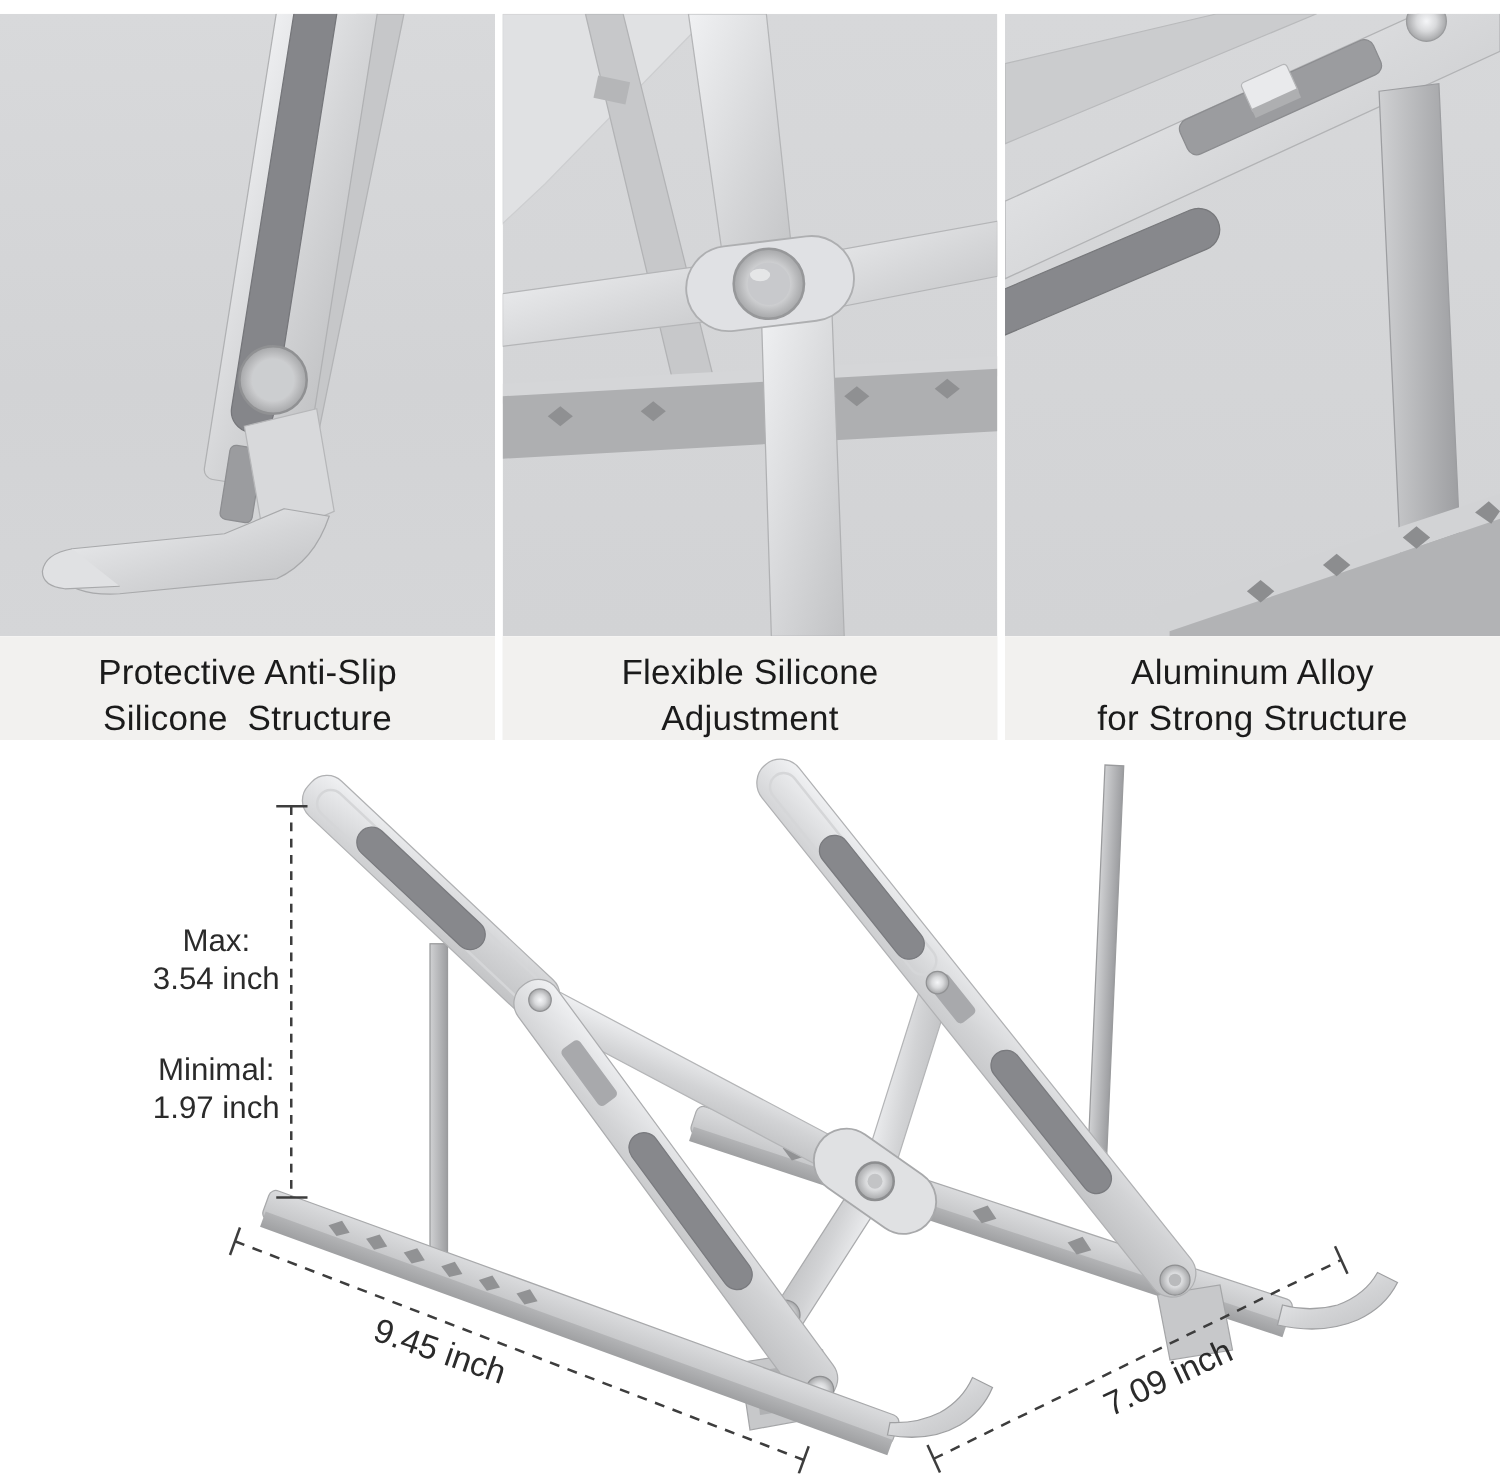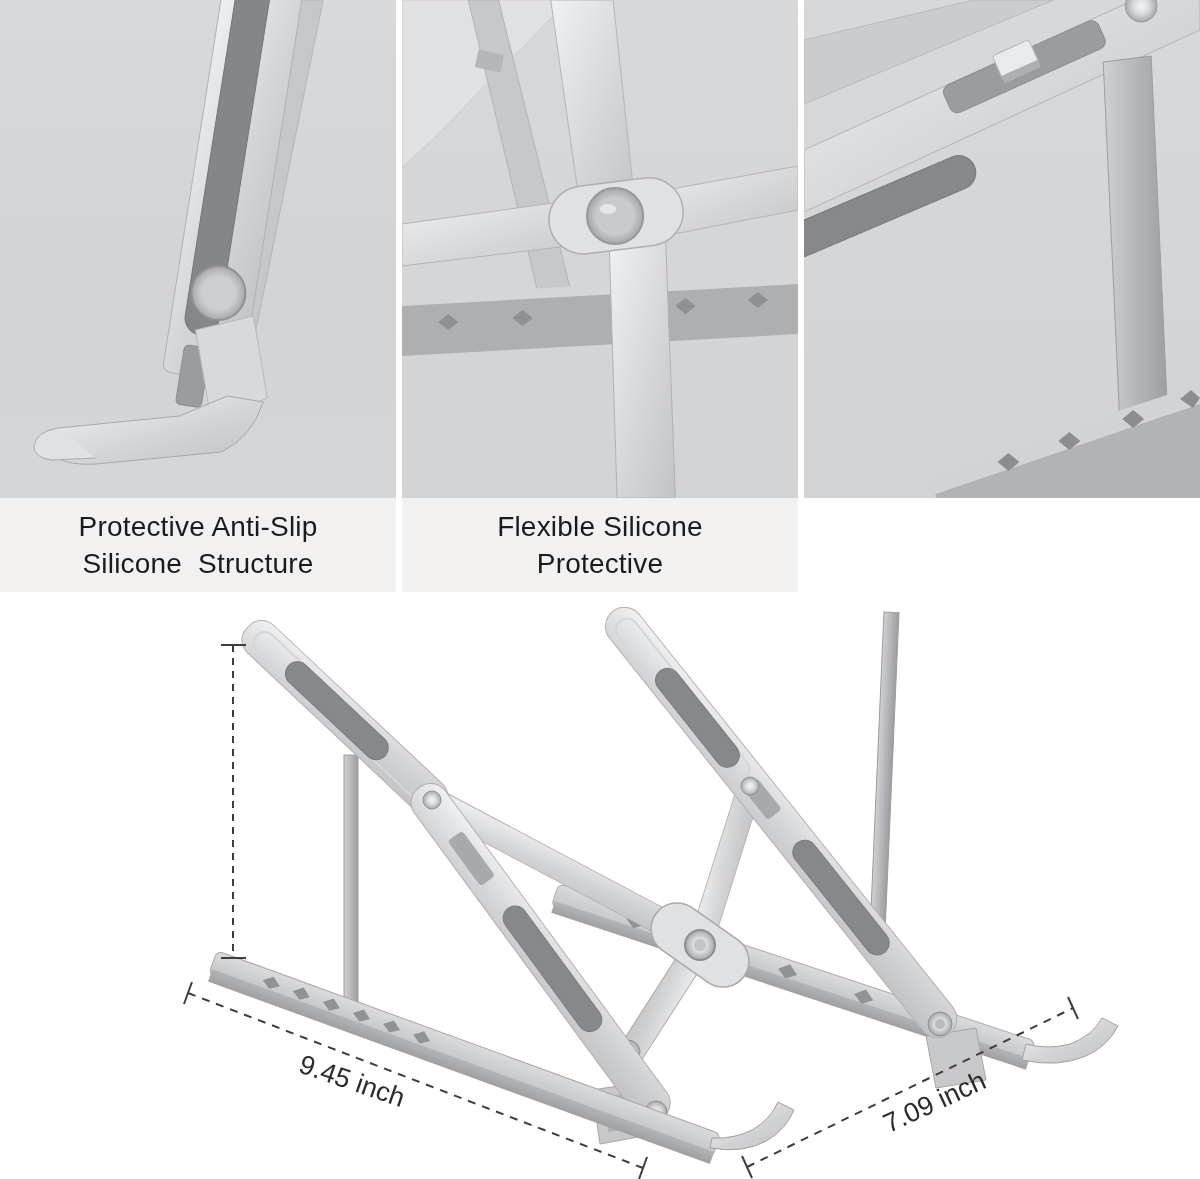--- a/index.html
+++ b/index.html
@@ -1,19 +1,19 @@
 <!DOCTYPE html>
 <html><head>
 <meta charset="utf-8">
 <style>
   html,body{margin:0;padding:0;background:#ffffff;}
   .stage{position:relative;width:1200px;height:1179px;background:#ffffff;overflow:hidden;
          font-family:"Liberation Sans", sans-serif;}
   
-  .photos{position:absolute;top:0;left:0;width:1200px;height:592px;display:flex;gap:6px;background:#ffffff;}
+  .photos{position:absolute;top:11px;left:0;width:1200px;height:592px;display:flex;gap:6px;background:#ffffff;}
   .column{flex:1;display:flex;flex-direction:column;}
   .photo{height:498px;overflow:hidden;}
   .photo svg{display:block;width:100%;height:498px;}
   .caption{height:94px;background:#f2f1ef;display:flex;flex-direction:column;justify-content:center;
            align-items:center;text-align:center;font-size:28px;line-height:37px;color:#1b1b1b;
            white-space:pre;letter-spacing:.2px;}
   
   .bottom{position:absolute;top:592px;left:0;width:1200px;height:587px;background:#ffffff;}
   .bottom svg.stand{position:absolute;top:0;left:0;width:1200px;height:587px;}
   .dim{position:absolute;color:#2b2b2b;font-size:25px;line-height:30px;text-align:center;}
@@ -107,21 +107,21 @@
           <g transform="rotate(-7 212 216)">
             <rect x="146" y="182" width="134" height="68" rx="34" fill="#e0e1e4" stroke="#aeafb1" stroke-width="1.5"></rect>
           </g>
           <circle cx="212" cy="216" r="28" fill="url(#b_screw)" stroke="#97989a" stroke-width="2"></circle>
           <circle cx="212" cy="216" r="17" fill="#c8c9cc"></circle>
           <ellipse cx="205" cy="209" rx="8" ry="5" fill="#eceded" opacity="0.8"></ellipse>
         </svg>
       </div>
       <div class="caption">
         <span>Flexible Silicone</span>
-        <span>Protective</span>
+        <span>Adjustment</span>
       </div>
     </div>
 
     <div class="column">
       <div class="photo">
         <svg viewBox="0 0 397 498" preserveAspectRatio="none">
           <defs>
             <linearGradient id="c_bg" x1="0" y1="0" x2="0" y2="1">
               <stop offset="0" stop-color="#d7d8da"></stop>
                 <stop offset="1" stop-color="#d2d3d5"></stop>
@@ -156,20 +156,24 @@
           <polygon points="300,62 348,56 366,446 318,452" fill="url(#c_leg)" stroke="#9c9da0"></polygon>
           <polygon points="118,476 397,384 397,404 132,494" fill="#d2d3d5"></polygon>
           <polygon points="132,494 397,404 397,498 132,498" fill="#b2b3b5"></polygon>
           <g fill="#8c8d8f">
             <polygon points="205,453 216,462 205,471 194,462"></polygon>
             <polygon points="266,432 277,441 266,450 255,441"></polygon>
             <polygon points="330,410 341,419 330,428 319,419"></polygon>
             <polygon points="388,390 397,398 390,408 377,399"></polygon>
           </g>
         </svg>
+      </div>
+      <div class="caption">
+        <span>Aluminum Alloy</span>
+        <span>for Strong Structure</span>
       </div>
     </div>
   </div>
 
   <div class="bottom">
     <svg class="stand" viewBox="0 0 1200 587">
       <defs>
         <linearGradient id="d_met" x1="0" y1="0" x2="1" y2="1">
           <stop offset="0" stop-color="#f1f2f4"></stop>
             <stop offset="0.55" stop-color="#d2d3d5"></stop>
@@ -283,16 +287,24 @@
           <line x1="647" y1="565" x2="639" y2="587"></line>
         </g>
         <g>
           <line x1="747" y1="575" x2="1073" y2="416" stroke-dasharray="8 7"></line>
           <line x1="742" y1="564" x2="752" y2="586"></line>
           <line x1="1068" y1="405" x2="1078" y2="427"></line>
         </g>
       </g>
     </svg>
 
+    <div class="dim dim-max">
+      <div>Max:</div>
+      <div>3.54 inch</div>
+    </div>
+    <div class="dim dim-min">
+      <div>Minimal:</div>
+      <div>1.97 inch</div>
+    </div>
     <div class="dim dim-length">9.45 inch</div>
     <div class="dim dim-depth">7.09 inch</div>
   </div>
 </div>
 
 </body></html>

